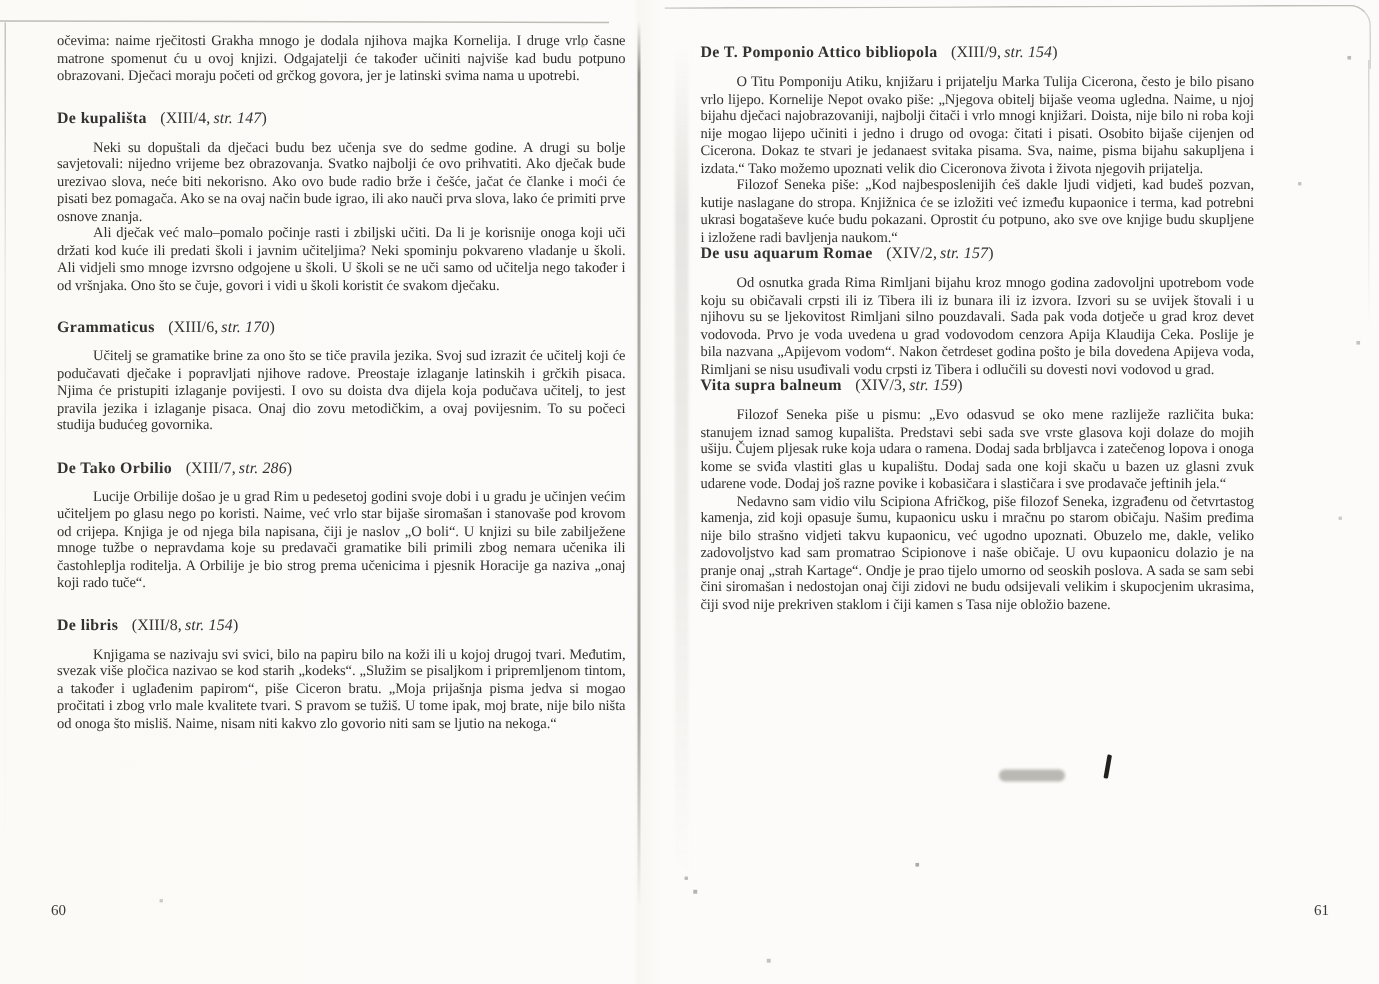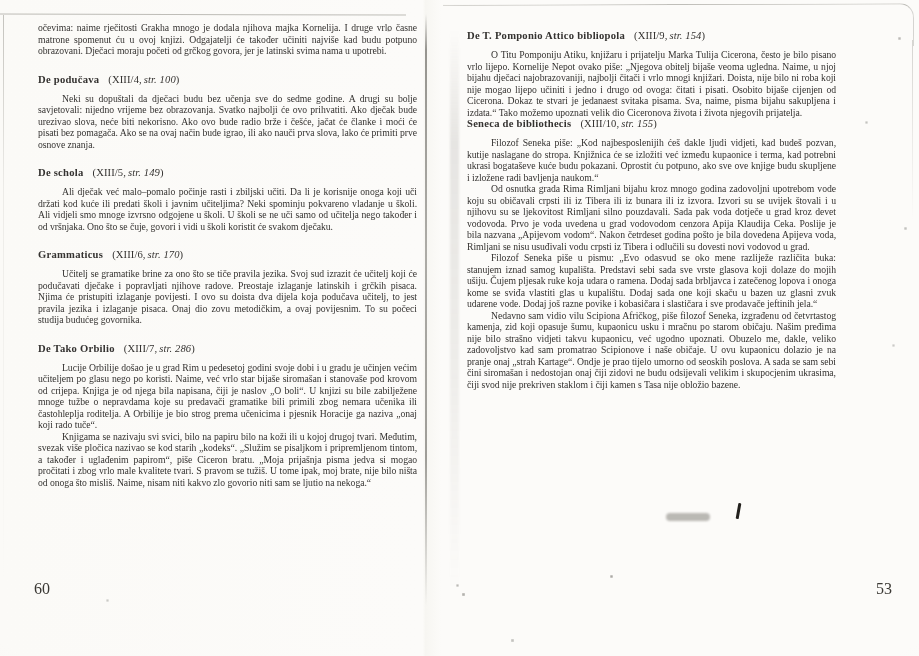--- a/index.html
+++ b/index.html
@@ -52,22 +52,23 @@
   .page-right h3.heading:first-child { margin-top: 0; }
   h3.heading .h-ref {
     font-weight: normal;
     letter-spacing: 0.1px;
     margin-left: 9px;
   }
   h3.heading .h-ref i { margin-left: 2px; font-weight: normal; }
 
   .page-number {
     position: absolute;
-    font-size: 16px;
+    font-size: 10px;
     color: #3a3834;
+    margin-top: 22px;
   }
   .page-number.left  { left: 34px;  top: 580px; }
   .page-number.right { left: 876px; top: 580px; }
 
   
   .gutter-line {
     position: absolute;
     left: 425px; top: 14px;
     width: 1.5px; height: 592px;
     background: linear-gradient(to bottom,
@@ -156,78 +157,81 @@
   <div class="gutter-line"></div>
   <div class="gutter-shadow"></div>
   <div class="specks"></div>
 
   <div class="page page-left">
 
     <p class="body no-indent">očevima: naime rječitosti Grakha mnogo je dodala njihova majka Kornelija. I druge vrlo časne matrone spomenut ću u ovoj knjizi. Odgajatelji će također učiniti najviše kad budu potpuno obrazovani. Dječaci moraju početi od grčkog govora, jer je latinski svima nama u upotrebi.</p>
 
     <div>
       <h3 class="heading">
-        <span class="h-title">De podučava</span><span class="h-ref"><span>(XIII/4,</span><i>str. 100</i><span>)</span></span>
+        <span class="h-title">De kupališta</span><span class="h-ref"><span>(XIII/4,</span><i>str. 147</i><span>)</span></span>
       </h3>
       <p class="body">Neki su dopuštali da dječaci budu bez učenja sve do sedme godine. A drugi su bolje savjetovali: nijedno vrijeme bez obrazovanja. Svatko najbolji će ovo prihvatiti. Ako dječak bude urezivao slova, neće biti nekorisno. Ako ovo bude radio brže i češće, jačat će članke i moći će pisati bez pomagača. Ako se na ovaj način bude igrao, ili ako nauči prva slova, lako će primiti prve osnove znanja.</p>
     </div>
 
     <div>
-      <h3 class="heading">
-        <span class="h-title">De schola</span><span class="h-ref"><span>(XIII/5,</span><i>str. 149</i><span>)</span></span>
-      </h3>
       <p class="body">Ali dječak već malo–pomalo počinje rasti i zbiljski učiti. Da li je korisnije onoga koji uči držati kod kuće ili predati školi i javnim učiteljima? Neki spominju pokvareno vladanje u školi. Ali vidjeli smo mnoge izvrsno odgojene u školi. U školi se ne uči samo od učitelja nego također i od vršnjaka. Ono što se čuje, govori i vidi u školi koristit će svakom dječaku.</p>
     </div>
 
     <div>
       <h3 class="heading">
         <span class="h-title">Grammaticus</span><span class="h-ref"><span>(XIII/6,</span><i>str. 170</i><span>)</span></span>
       </h3>
       <p class="body">Učitelj se gramatike brine za ono što se tiče pravila jezika. Svoj sud izrazit će učitelj koji će podučavati dječake i popravljati njihove radove. Preostaje izlaganje latinskih i grčkih pisaca. Njima će pristupiti izlaganje povijesti. I ovo su doista dva dijela koja podučava učitelj, to jest pravila jezika i izlaganje pisaca. Onaj dio zovu metodičkim, a ovaj povijesnim. To su počeci studija budućeg govornika.</p>
     </div>
 
     <div>
       <h3 class="heading">
         <span class="h-title">De Tako Orbilio</span><span class="h-ref"><span>(XIII/7,</span><i>str. 286</i><span>)</span></span>
       </h3>
       <p class="body">Lucije Orbilije došao je u grad Rim u pedesetoj godini svoje dobi i u gradu je učinjen većim učiteljem po glasu nego po koristi. Naime, već vrlo star bijaše siromašan i stanovaše pod krovom od crijepa. Knjiga je od njega bila napisana, čiji je naslov „O boli“. U knjizi su bile zabilježene mnoge tužbe o nepravdama koje su predavači gramatike bili primili zbog nemara učenika ili častohleplja roditelja. A Orbilije je bio strog prema učenicima i pjesnik Horacije ga naziva „onaj koji rado tuče“.</p>
     </div>
 
     <div>
+      <h3 class="heading">
+        <span class="h-title">De libris</span><span class="h-ref"><span>(XIII/8,</span><i>str. 154</i><span>)</span></span>
+      </h3>
       <p class="body">Knjigama se nazivaju svi svici, bilo na papiru bilo na koži ili u kojoj drugoj tvari. Međutim, svezak više pločica nazivao se kod starih „kodeks“. „Služim se pisaljkom i pripremljenom tintom, a također i uglađenim papirom“, piše Ciceron bratu. „Moja prijašnja pisma jedva si mogao pročitati i zbog vrlo male kvalitete tvari. S pravom se tužiš. U tome ipak, moj brate, nije bilo ništa od onoga što misliš. Naime, nisam niti kakvo zlo govorio niti sam se ljutio na nekoga.“</p>
     </div>
   </div>
 
   <div class="page page-right">
 
     <div>
       <h3 class="heading">
         <span class="h-title">De T. Pomponio Attico bibliopola</span><span class="h-ref"><span>(XIII/9,</span><i>str. 154</i><span>)</span></span>
       </h3>
       <p class="body">O Titu Pomponiju Atiku, knjižaru i prijatelju Marka Tulija Cicerona, često je bilo pisano vrlo lijepo. Kornelije Nepot ovako piše: „Njegova obitelj bijaše veoma ugledna. Naime, u njoj bijahu dječaci najobrazovaniji, najbolji čitači i vrlo mnogi knjižari. Doista, nije bilo ni roba koji nije mogao lijepo učiniti i jedno i drugo od ovoga: čitati i pisati. Osobito bijaše cijenjen od Cicerona. Dokaz te stvari je jedanaest svitaka pisama. Sva, naime, pisma bijahu sakupljena i izdata.“ Tako možemo upoznati velik dio Ciceronova života i života njegovih prijatelja.</p>
     </div>
 
     <div>
-      <h3 class="heading">
-        <span class="h-title">Seneca de bibliothecis</span><span class="h-ref"><span>(XIII/10,</span><i>str. 155</i><span>)</span></span>
-      </h3>
       <p class="body">Filozof Seneka piše: „Kod najbesposlenijih ćeš dakle ljudi vidjeti, kad budeš pozvan, kutije naslagane do stropa. Knjižnica će se izložiti već između kupaonice i terma, kad potrebni ukrasi bogataševe kuće budu pokazani. Oprostit ću potpuno, ako sve ove knjige budu skupljene i izložene radi bavljenja naukom.“</p>
     </div>
 
     <div>
+      <h3 class="heading">
+        <span class="h-title">De usu aquarum Romae</span><span class="h-ref"><span>(XIV/2,</span><i>str. 157</i><span>)</span></span>
+      </h3>
       <p class="body">Od osnutka grada Rima Rimljani bijahu kroz mnogo godina zadovoljni upotrebom vode koju su običavali crpsti ili iz Tibera ili iz bunara ili iz izvora. Izvori su se uvijek štovali i u njihovu su se ljekovitost Rimljani silno pouzdavali. Sada pak voda dotječe u grad kroz devet vodovoda. Prvo je voda uvedena u grad vodovodom cenzora Apija Klaudija Ceka. Poslije je bila nazvana „Apijevom vodom“. Nakon četrdeset godina pošto je bila dovedena Apijeva voda, Rimljani se nisu usuđivali vodu crpsti iz Tibera i odlučili su dovesti novi vodovod u grad.</p>
     </div>
 
     <div>
+      <h3 class="heading">
+        <span class="h-title">Vita supra balneum</span><span class="h-ref"><span>(XIV/3,</span><i>str. 159</i><span>)</span></span>
+      </h3>
       <p class="body">Filozof Seneka piše u pismu: „Evo odasvud se oko mene razliježe različita buka: stanujem iznad samog kupališta. Predstavi sebi sada sve vrste glasova koji dolaze do mojih ušiju. Čujem pljesak ruke koja udara o ramena. Dodaj sada brbljavca i zatečenog lopova i onoga kome se sviđa vlastiti glas u kupalištu. Dodaj sada one koji skaču u bazen uz glasni zvuk udarene vode. Dodaj još razne povike i kobasičara i slastičara i sve prodavače jeftinih jela.“</p>
     </div>
 
     <div>
       <p class="body">Nedavno sam vidio vilu Scipiona Afričkog, piše filozof Seneka, izgrađenu od četvrtastog kamenja, zid koji opasuje šumu, kupaonicu usku i mračnu po starom običaju. Našim pređima nije bilo strašno vidjeti takvu kupaonicu, već ugodno upoznati. Obuzelo me, dakle, veliko zadovoljstvo kad sam promatrao Scipionove i naše običaje. U ovu kupaonicu dolazio je na pranje onaj „strah Kartage“. Ondje je prao tijelo umorno od seoskih poslova. A sada se sam sebi čini siromašan i nedostojan onaj čiji zidovi ne budu odsijevali velikim i skupocjenim ukrasima, čiji svod nije prekriven staklom i čiji kamen s Tasa nije obložio bazene.</p>
     </div>
   </div>
 
   <div class="ink-mark"></div>
   <div class="smudge-mark"></div>
 
   <div class="page-number left">60</div>
-  <div class="page-number right">53</div>
+  <div class="page-number right">61</div>
 </div>
 
 </body></html>

